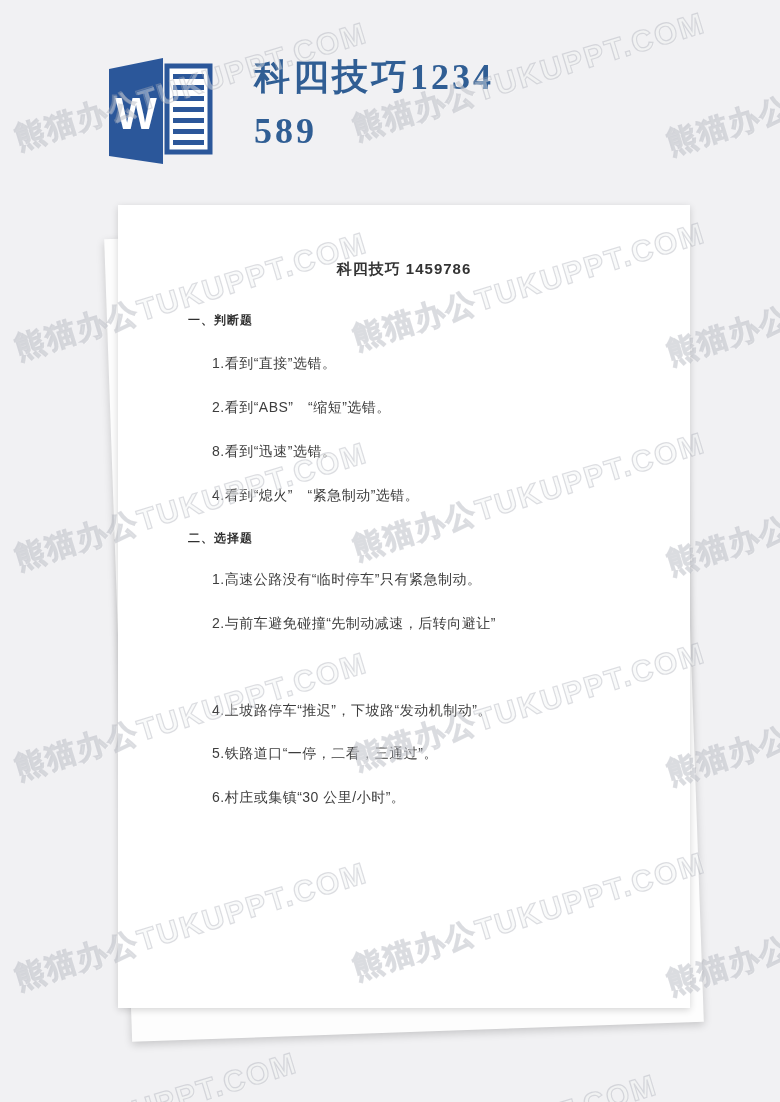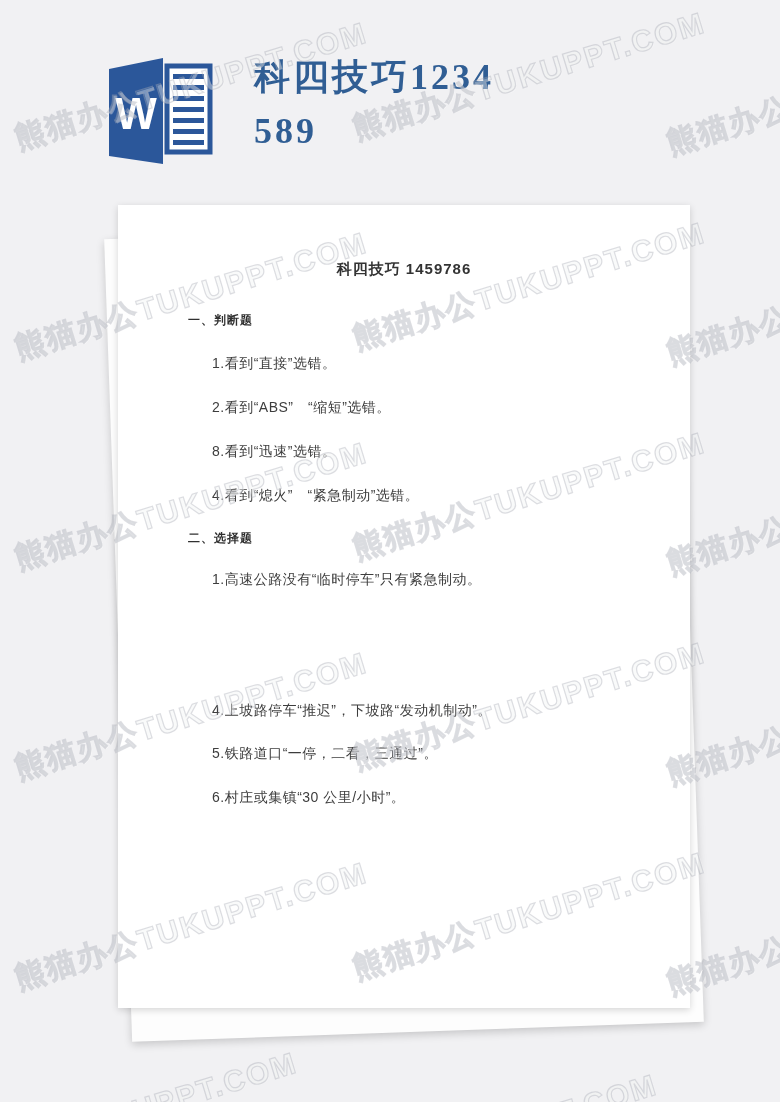--- a/index.html
+++ b/index.html
@@ -93,20 +93,21 @@
     <div class="doc-title">科四技巧 1459786</div>
 
     <div class="sec-heading" style="top: 107px;">一、判断题</div>
     <p class="q-item" style="top:150px">1.看到“直接”选错。</p>
     <p class="q-item" style="top:194px">2.看到“ABS”　“缩短”选错。</p>
     <p class="q-item" style="top:238px">8.看到“迅速”选错。</p>
     <p class="q-item" style="top:282px">4.看到“熄火”　“紧急制动”选错。</p>
 
     <div class="sec-heading" style="top:325px">二、选择题</div>
     <p class="q-item" style="top:366px">1.高速公路没有“临时停车”只有紧急制动。</p>
+    <p class="q-item" style="top:410px">2.与前车避免碰撞“先制动减速，后转向避让”</p>
     <p class="q-item" style="top:497px">4.上坡路停车“推迟”，下坡路“发动机制动”。</p>
     <p class="q-item" style="top:540px">5.铁路道口“一停，二看，三通过”。</p>
     <p class="q-item" style="top:584px">6.村庄或集镇“30 公里/小时”。</p>
   </div>
 
   <div class="wm-layer" id="wm-layer">
       <div class="wm" style="left: 10px; top: 120px;">熊猫办公TUKUPPT.COM</div>
       <div class="wm" style="left: 348px; top: 110px;">熊猫办公TUKUPPT.COM</div>
       <div class="wm" style="left: 662px; top: 125px;">熊猫办公TUKUPPT.COM</div>
       <div class="wm" style="left: 10px; top: 330px;">熊猫办公TUKUPPT.COM</div>

